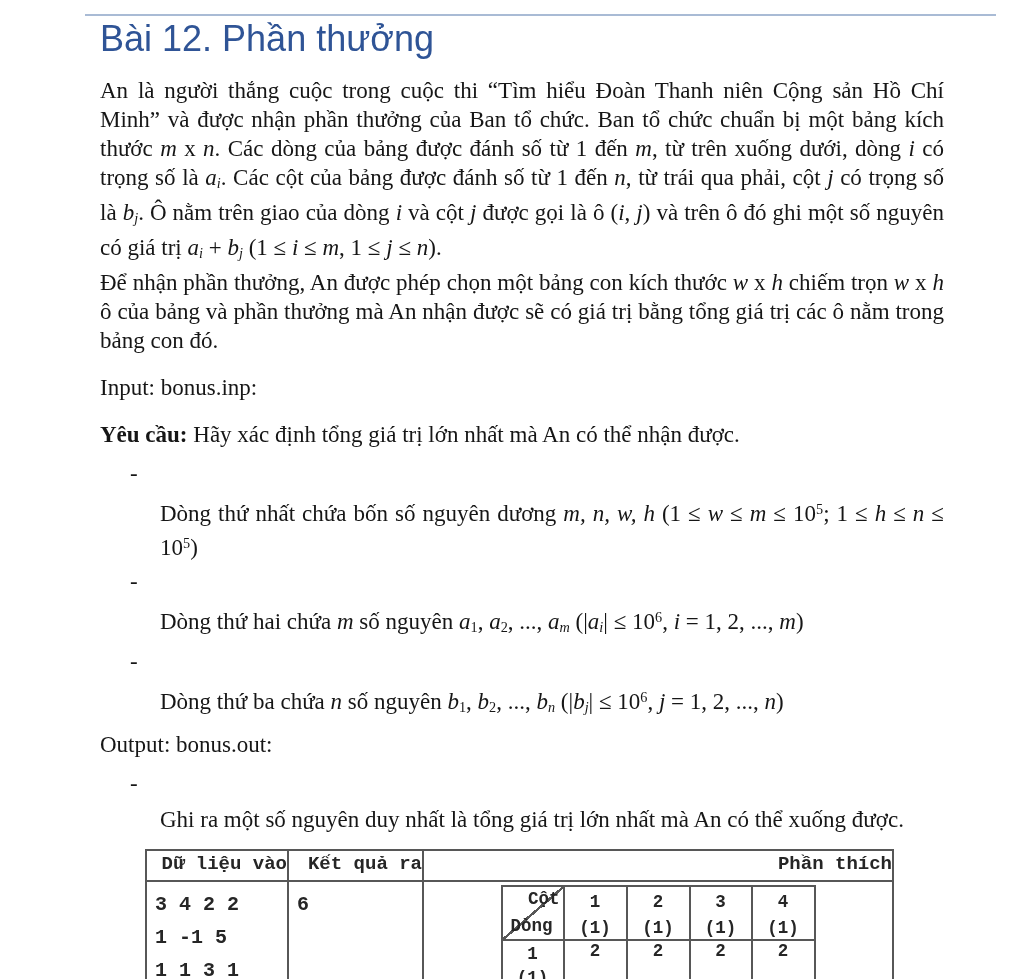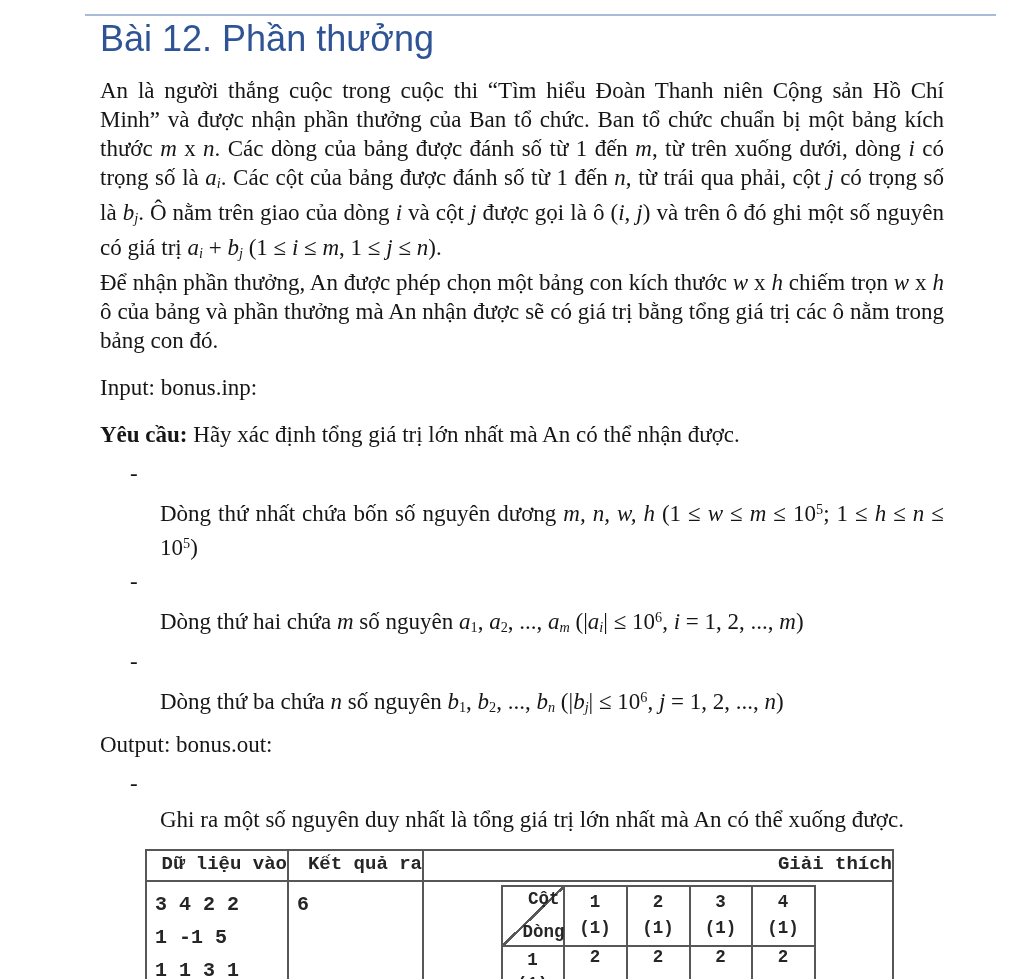--- a/index.html
+++ b/index.html
@@ -46,31 +46,31 @@
   table.example th { height:31px; font-size:19px; font-weight:bold; text-align:right; padding:2px 0 0 7px; vertical-align:top; }
   td.io-cell { vertical-align:top; padding:6px 0 0 8px; font-size:20px; line-height:33px; height:266px; }
   td.explain-cell { vertical-align:top; padding-top:3px; }
 
   
   table.grid {
     border-collapse:collapse; table-layout:fixed; width:313px; margin:0 auto;
     font-size:17.5px; font-weight:bold; color:#262626;
   }
   table.grid td { border:2px solid #575757; text-align:center; vertical-align:top; padding:0; }
-  tr.gh  { height:60px;font-family:Liberation Mono, monospace; }
+  tr.gh  { height:54px;font-family:Liberation Mono, monospace; }
   tr.gr1 { height:53px; }
   tr.gr2 { height:55px; }
   td.corner {
     position:relative;
     background:linear-gradient(to bottom right,
       transparent calc(50% - 1px), #575757 calc(50% - 1px),
       #575757 calc(50% + 1.5px), transparent calc(50% + 1.5px));
   }
   td.corner .c-top { position:absolute; top:2px; right:3px; }
-  td.corner .c-bottom { position:absolute; bottom:3px; left:20px; }
+  td.corner .c-bottom { position:absolute; bottom:3px; left:8px; }
   td.col-h .num { display:block; padding-top:5px; }
   td.col-h .w   { display:block; padding-top:6px; }
   td.row-h .num { display:block; padding-top:3px; }
   td.row-h .w   { display:block; padding-top:4px; }
   td.val { padding-top:5px; }
   td.hl { background:#d9d9d9; }
 </style>
 </head>
 <body>
 
@@ -118,21 +118,21 @@
     <table class="example">
       <colgroup>
           <col style="width:142px">
           <col style="width:135px">
           <col style="width:470px">
         </colgroup>
       <tbody>
           <tr>
         <th>Dữ liệu vào</th>
         <th>Kết quả ra</th>
-        <th>Giải thích</th>
+        <th>Phần thích</th>
       </tr>
       <tr>
         <td class="io-cell">
           <div>3 4 2 2</div>
           <div>1 -1 5</div>
           <div>1 1 3 1</div>
         </td>
         <td class="io-cell">
           <div>6</div>
         </td>

